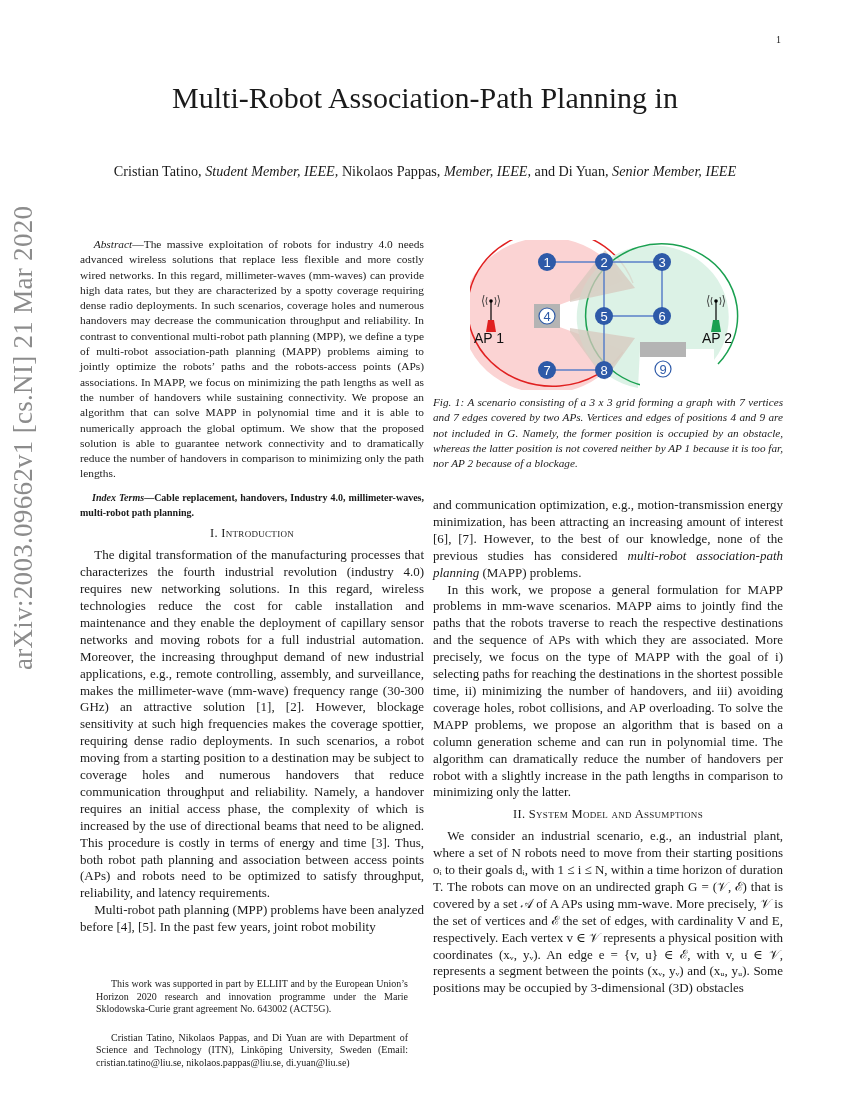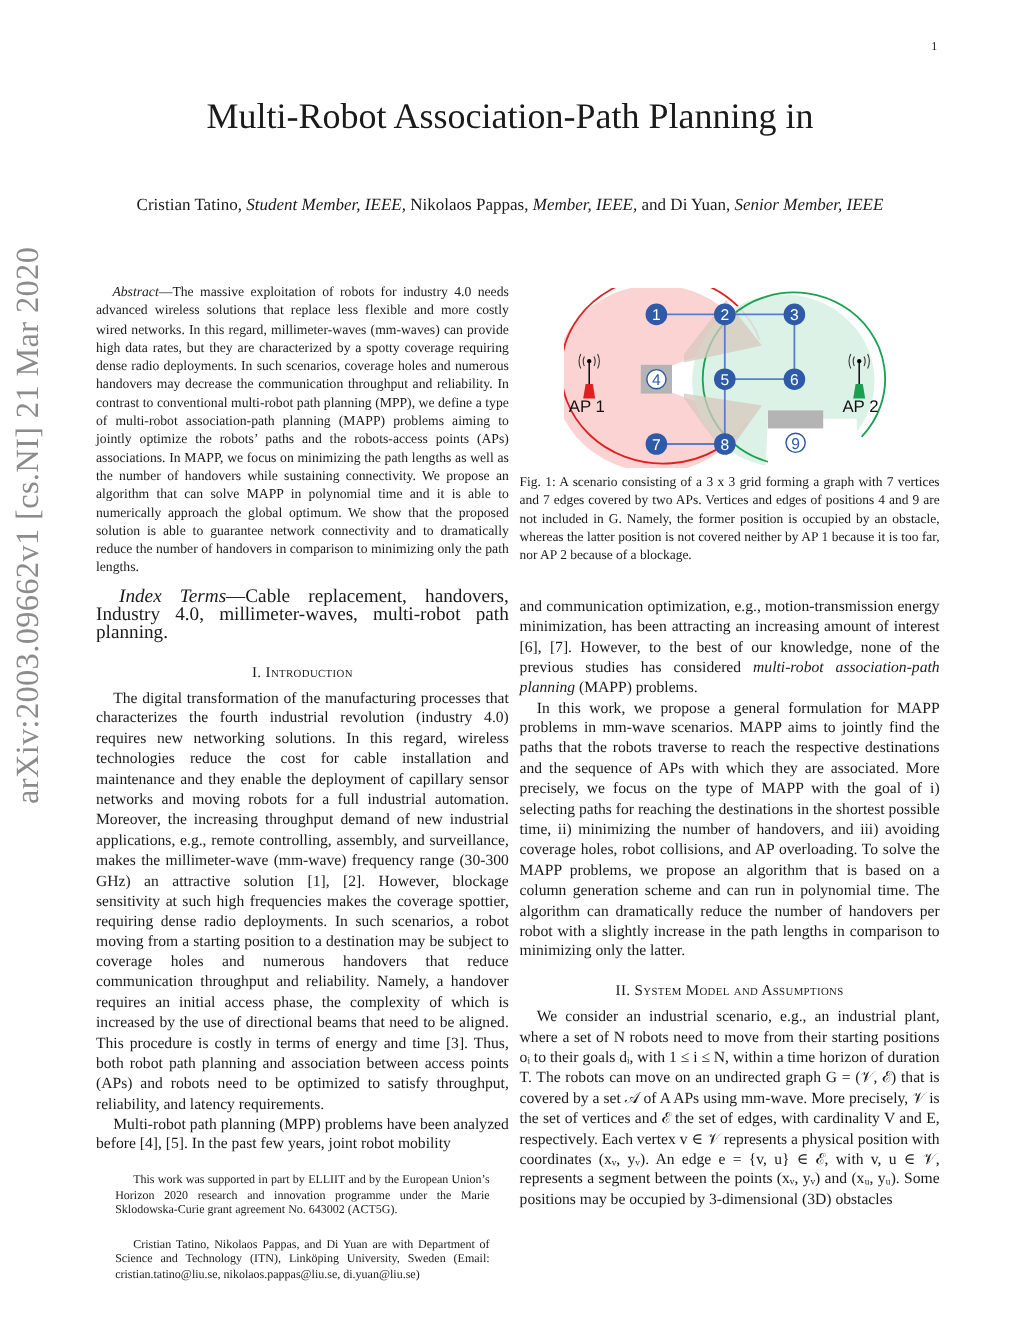--- a/index.html
+++ b/index.html
@@ -12,30 +12,30 @@
   .title { position: absolute; top: 80px; left: 0; width: 850px; text-align: center;
            font-size: 30px; line-height: 36px; }
   .authors { position: absolute; top: 163px; left: 0; width: 850px; text-align: center;
              font-size: 14.2px; }
   .authors i { font-style: italic; }
   .col { position: absolute; font-size: 13px; line-height: 16.9px; text-align: justify; }
   .col-left { left: 80px; top: 237px; width: 344px; }
   .col-right { left: 433px; top: 497px; width: 350px; }
   .abstract { font-weight: normal; font-size: 11.4px; line-height: 15.3px; text-indent: 1.2em; margin: 0; }
   .abstract i, .index i { font-style: italic; }
-  .index { font-weight: normal; font-size: 16px; line-height: 15.3px; text-indent: 1.2em; margin: 8px 0 0 0; }
-  .section-h { text-align: center; font-size: 12.5px; margin: 16px 0 5px 0; letter-spacing: 0.3px; }
+  .index { font-weight: bold; font-size: 10px; line-height: 15.3px; text-indent: 1.2em; margin: 8px 0 0 0; }
+  .section-h { text-align: center; font-size: 12.5px; margin: 5px 0 5px 0; letter-spacing: 0.3px; }
   .section-h .sc { font-variant: small-caps; }
   p.body { margin: 0; text-indent: 1.1em; }
   .footnotes { position: absolute; left: 80px; top: 962px; width: 344px;
                font-size: 10px; line-height: 12.5px; text-align: justify; }
   .footnotes p { margin: 16px; text-indent: 1.5em; }
   .figure { position: absolute; left: 470px; top: 240px; width: 280px; height: 150px; }
   .caption { position: absolute; left: 433px; top: 395px; width: 350px;
-             font-size: 11.2px; line-height: 15.3px; text-align: justify; }
+             font-size: 11.2px; line-height: 15.3px; text-align: justify; font-style: italic; }
 </style>
 </head>
 <body>
 
 <div class="page-num">1</div>
 <div class="arxiv">arXiv:2003.09662v1  [cs.NI]  21 Mar 2020</div>
 
 <div class="title">
   <div>Multi-Robot Association-Path Planning in</div>
 </div>

